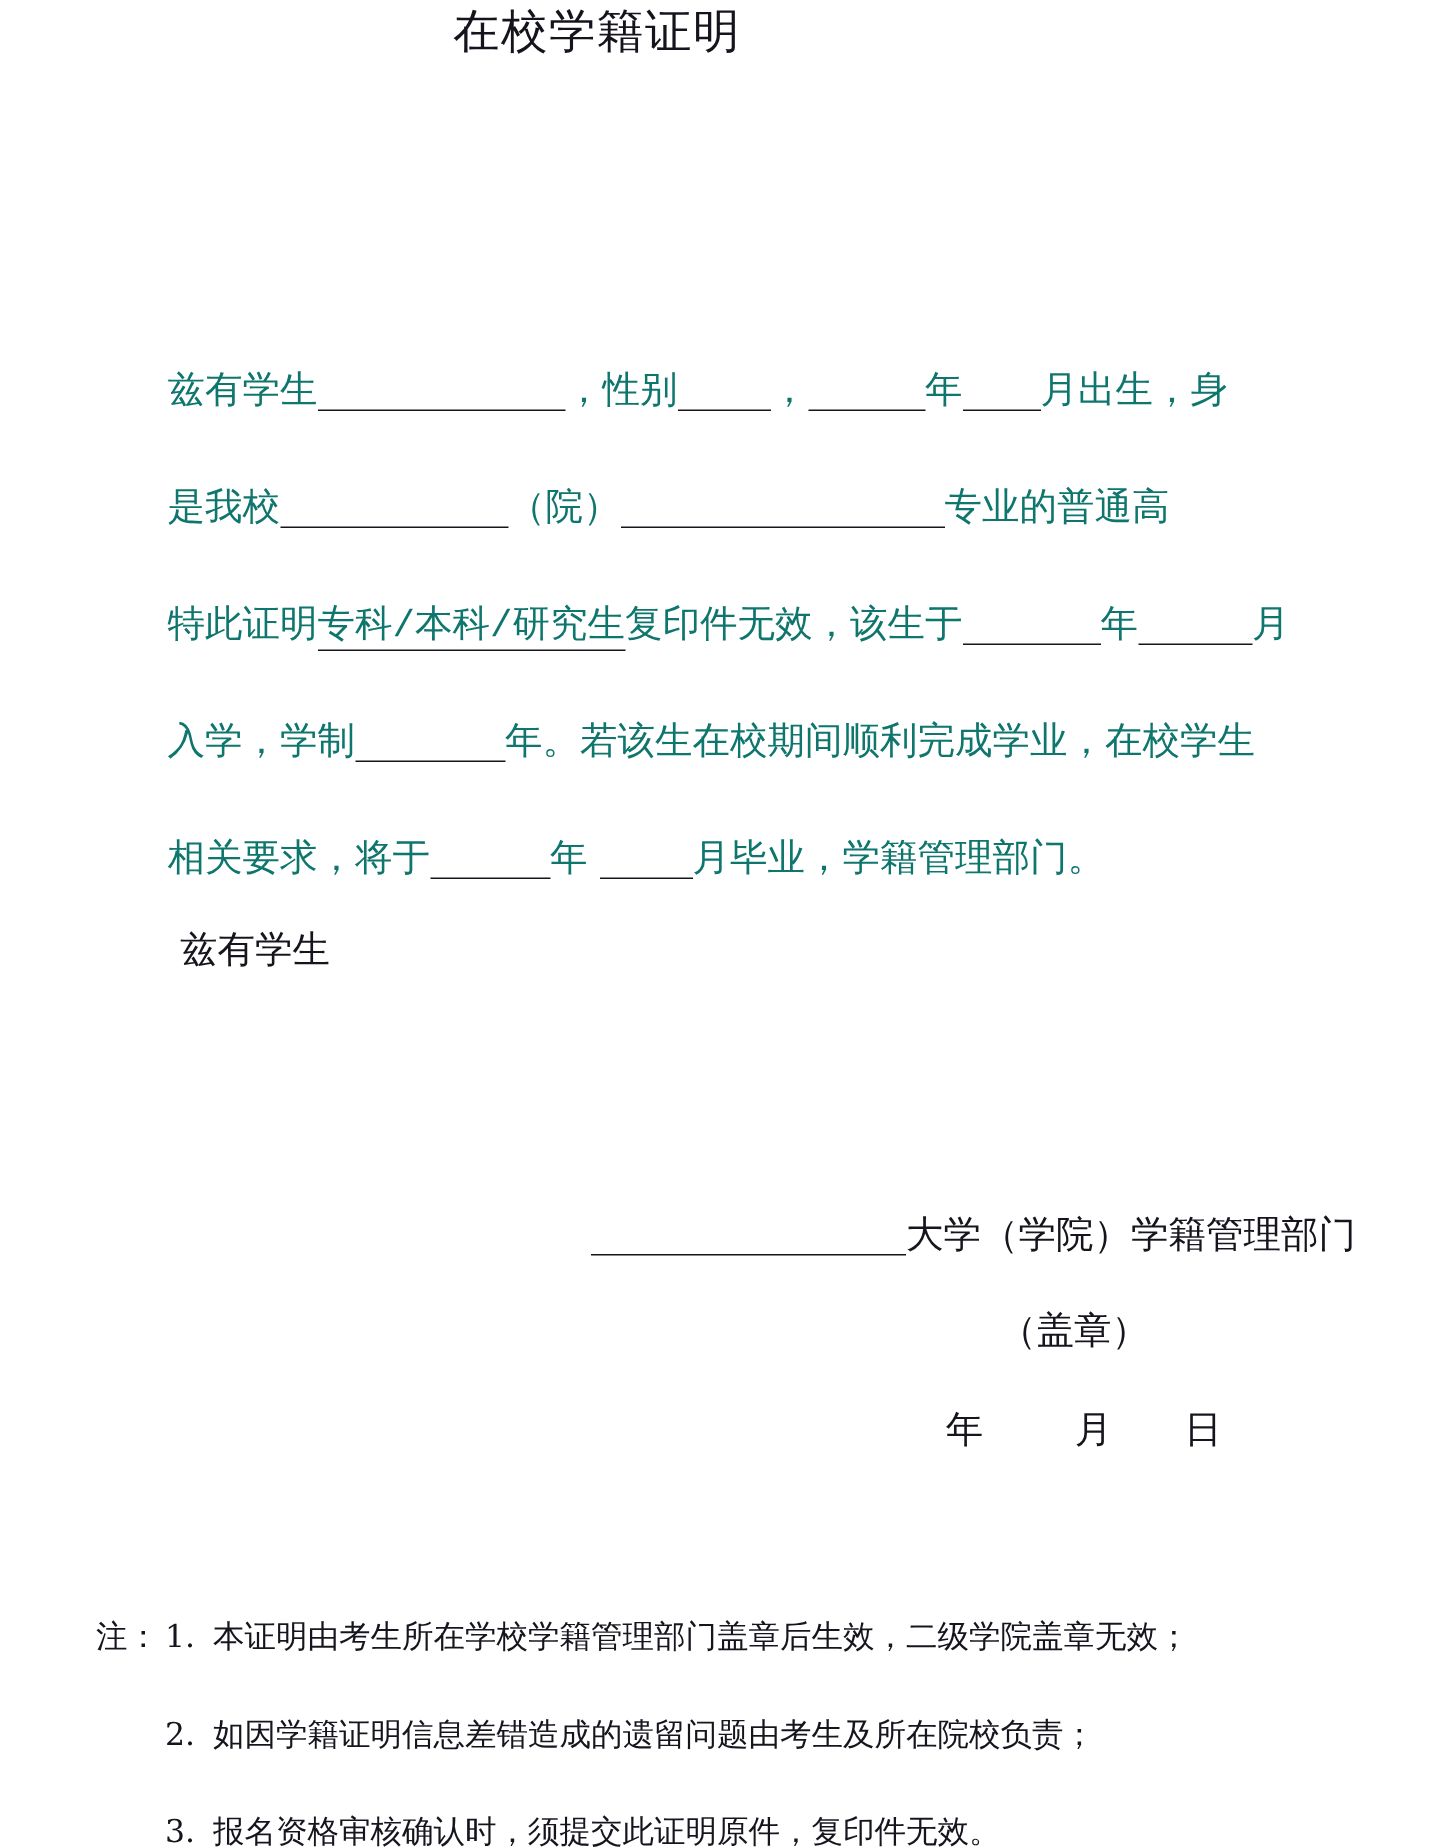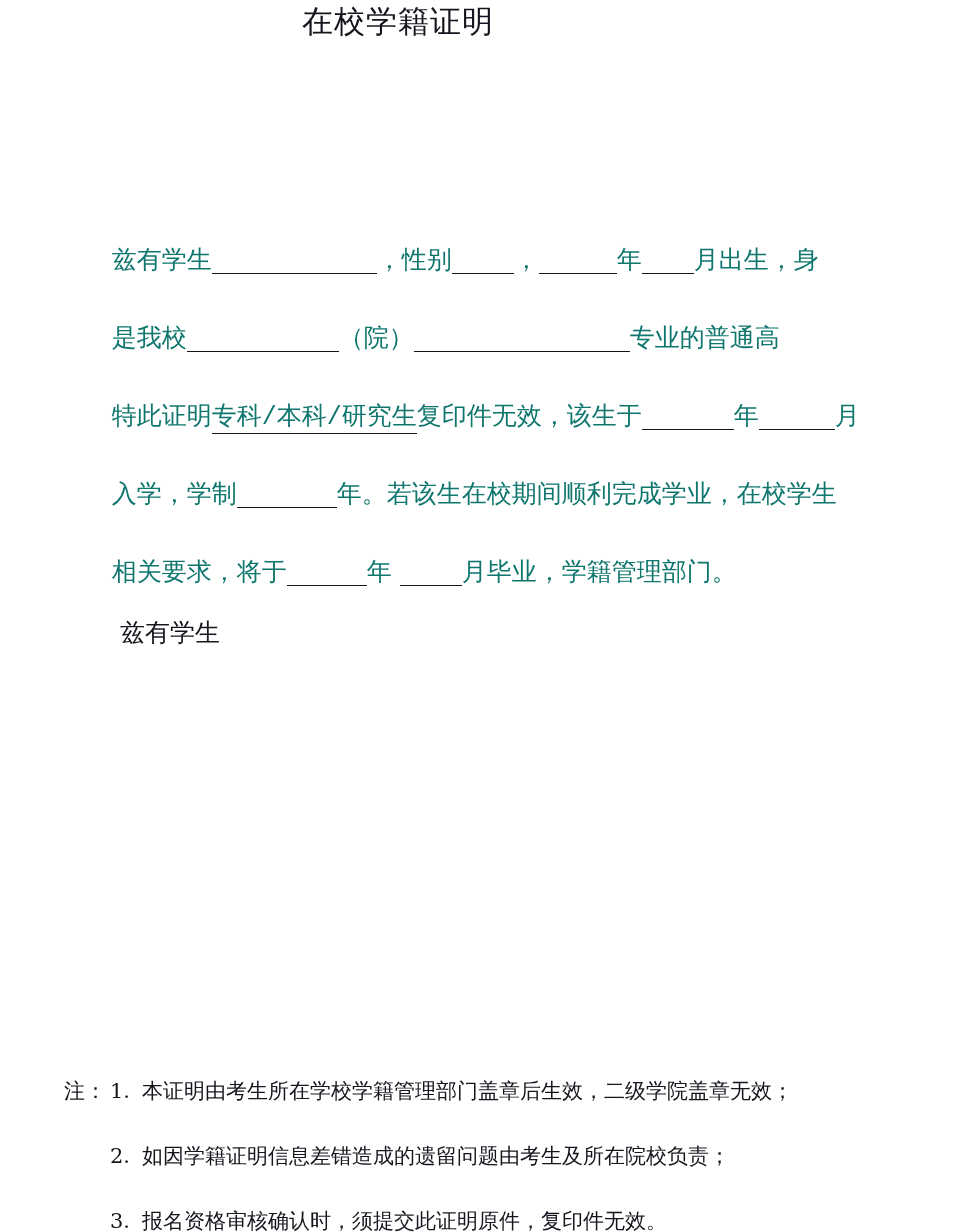--- a/index.html
+++ b/index.html
@@ -177,20 +177,27 @@
       <span>入学，学制</span><span class="blank w-sys"></span><span>年。若该生在校期间顺利完成学业，在校学生</span>
     </div>
 
     <div class="body-line">
       <span>相关要求，将于</span><span class="blank w-gyear"></span><span>年 </span><span class="blank w-gmon"></span><span>月毕业，学籍管理部门。</span>
     </div>
   </div>
 
   <div class="closing">兹有学生</div>
 
+  <div class="sign-block">
+    <div class="sign-line sign-org"><span class="blank w-school"></span><span>大学（学院）学籍管理部门</span></div>
+
+    <div class="sign-line sign-seal">（盖章）</div>
+
+    <div class="sign-line sign-date"><span class="dt">年</span><span class="dt">月</span><span class="dt last">日</span></div>
+  </div>
 
   <div class="notes">
     <div class="note-row">
       <span class="note-prefix">注：</span><span class="note-num">1.</span><span class="note-text">本证明由考生所在学校学籍管理部门盖章后生效，二级学院盖章无效；</span>
     </div>
     <div class="note-row">
       <span class="note-prefix"></span><span class="note-num">2.</span><span class="note-text">如因学籍证明信息差错造成的遗留问题由考生及所在院校负责；</span>
     </div>
     <div class="note-row">
       <span class="note-prefix"></span><span class="note-num">3.</span><span class="note-text">报名资格审核确认时，须提交此证明原件，复印件无效。</span>

